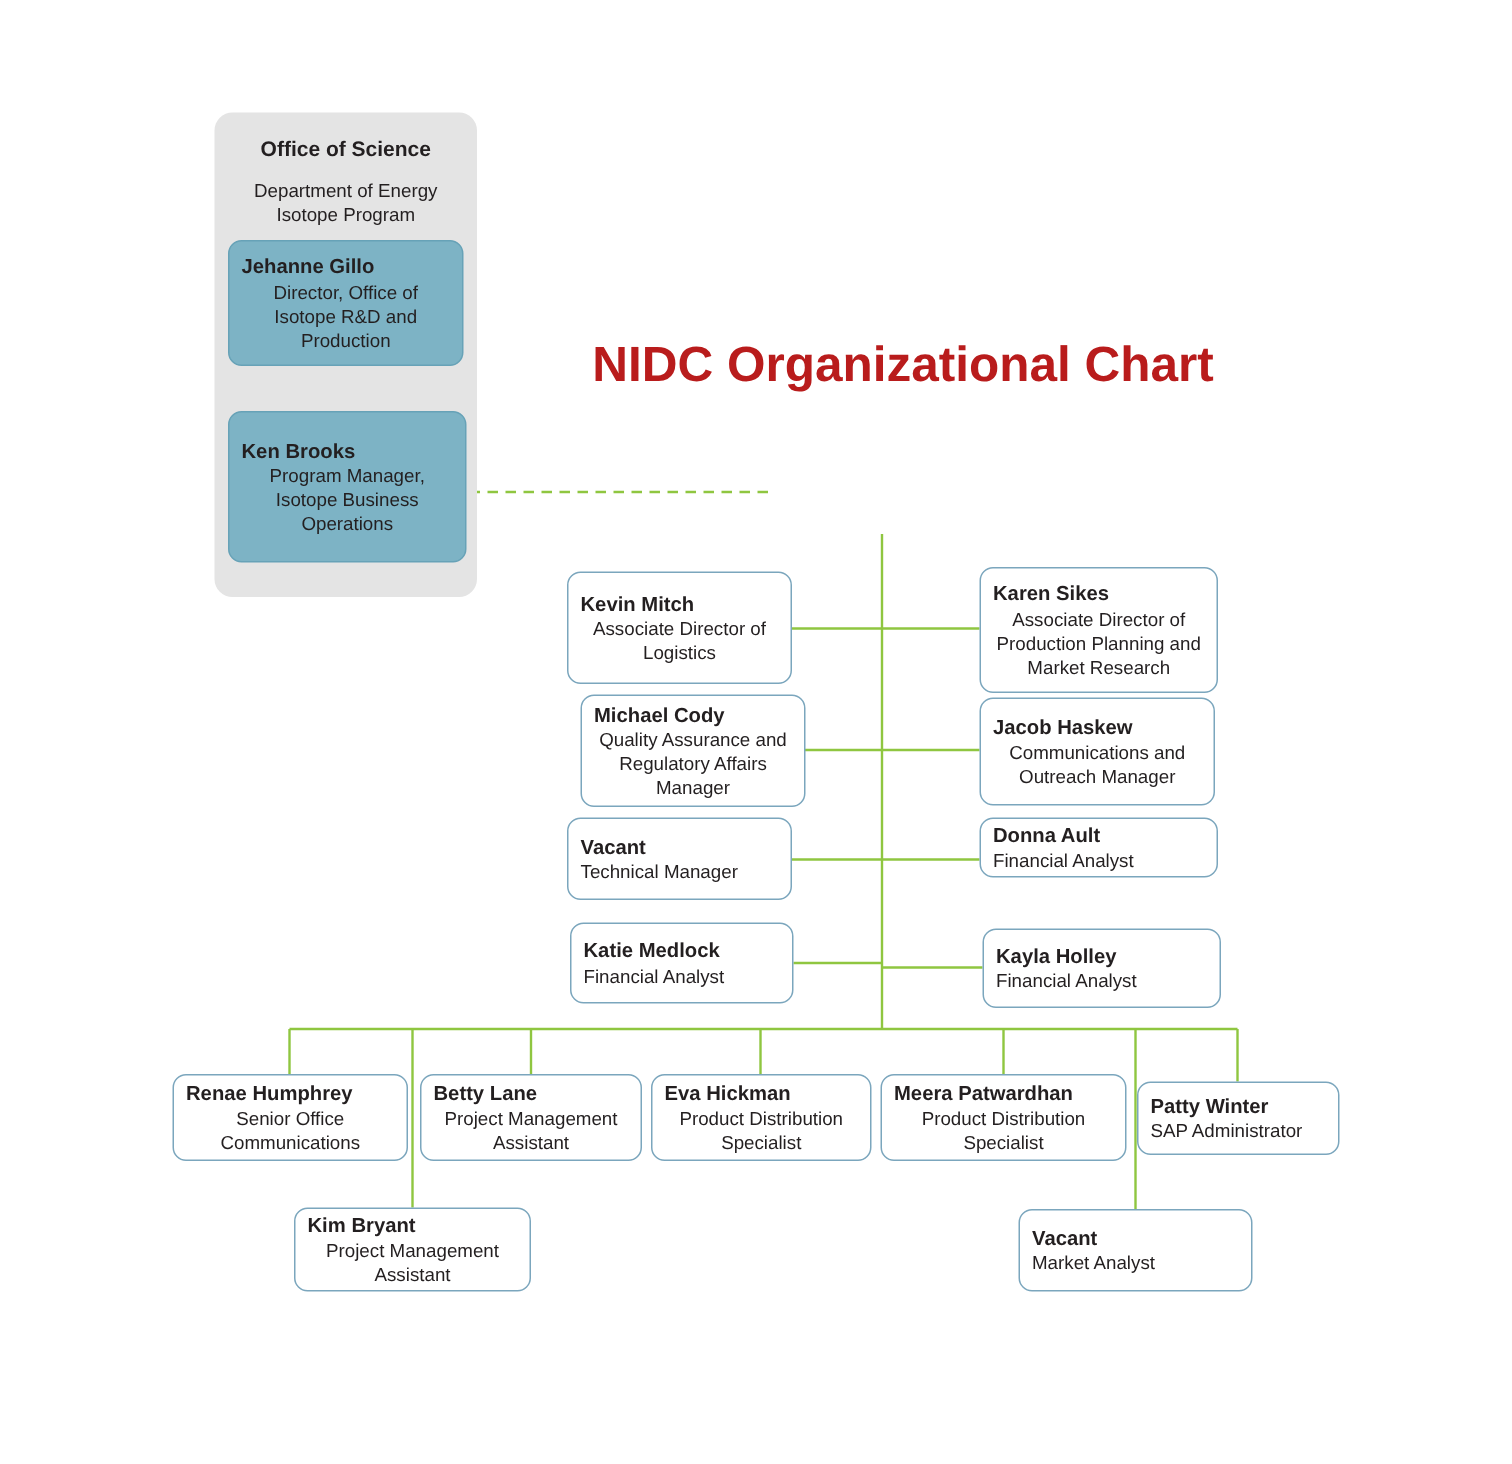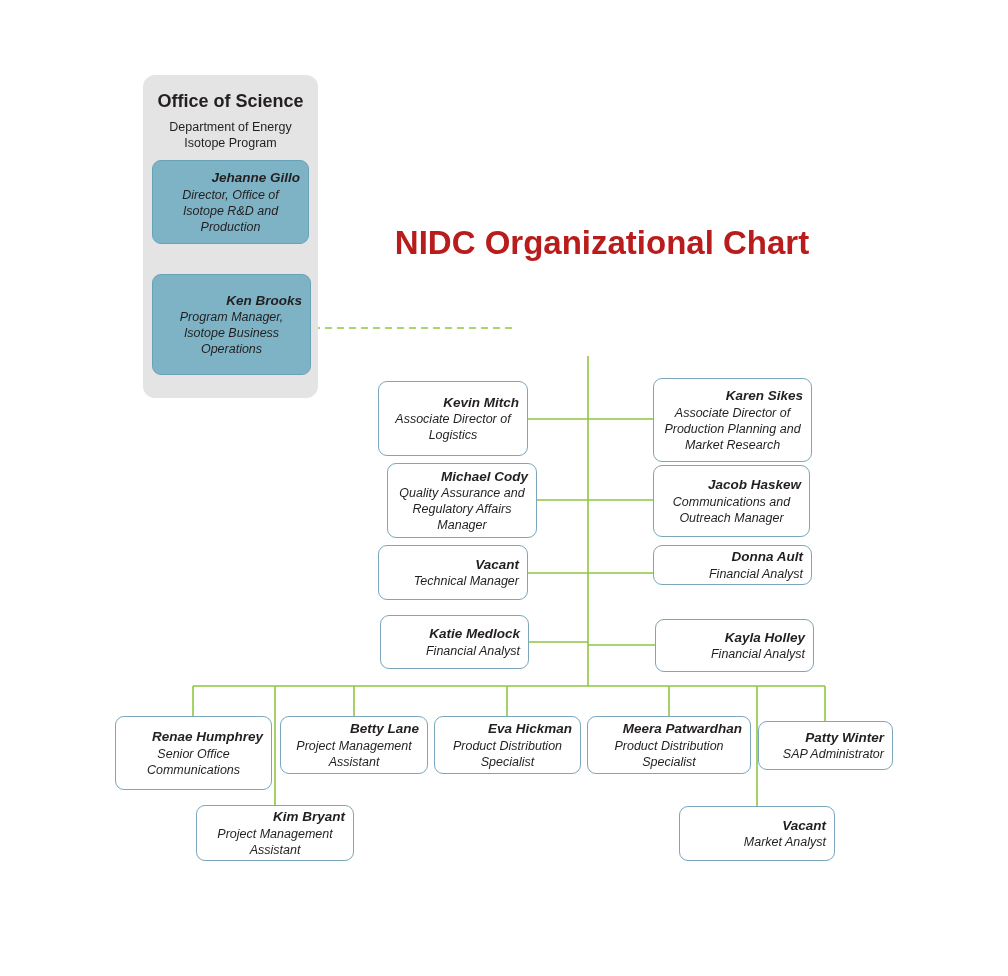--- a/index.html
+++ b/index.html
@@ -9,27 +9,27 @@
   .lines { position:absolute; left:0; top:0; width:1008px; height:976px; }
   .line { stroke:#8fc640; stroke-width:1.6; fill:none; }
   .dashed { stroke-dasharray:7 5; }
 
   .page-title { position:absolute; left:352px; top:224px; width:500px; text-align:center;
                 font-size:33px; font-weight:600; color:#b91c1c; }
 
   .panel { position:absolute; left:143px; top:75px; width:175px; height:323px;
            background:#e4e4e4; border-radius:12px; }
   .panel-heading { position:absolute; left:143px; top:91px; width:175px; text-align:center;
-                   font-size:18px; font-weight:bold; }
+                   font-size:14px; font-weight:bold; }
   .panel-sub { position:absolute; left:143px; top:119px; width:175px; text-align:center;
                font-size:12.5px; line-height:1.3; white-space:pre-line; }
 
   .node { position:absolute; background:#ffffff; border:1px solid #7ba6bd; border-radius:9px;
-          display:flex; flex-direction:column; align-items:flex-end; justify-content:center;
-          text-align:center; padding:2px 8px;font-style:italic; }
+          display:flex; flex-direction:column; align-items:flex-start; justify-content:center;
+          text-align:center; padding:2px 8px; }
   .node.teal { background:#7db3c5; border-color:#67a2b7; }
   .node-name { font-size:13.5px; font-weight:bold; line-height:1.3; }
   .node-title { font-size:12.5px; line-height:1.28; }
 </style>
 </head>
 <body>
 
 <div class="canvas">
 
   <svg class="lines" width="1008" height="976">
@@ -102,21 +102,21 @@
   <div class="node" style="left:653px; top:545px; width:159px; height:40px;">
     <div class="node-name">Donna Ault</div>
     <div class="node-title">Financial Analyst</div>
   </div>
 
   <div class="node" style="left:655px; top:619px; width:159px; height:53px;">
     <div class="node-name">Kayla Holley</div>
     <div class="node-title">Financial Analyst</div>
   </div>
 
-  <div class="node" style="left:115px; top:716px; width:157px; height:74px;">
+  <div class="node" style="left:115px; top:716px; width:157px; height:58px;">
     <div class="node-name">Renae Humphrey</div>
     <div class="node-title">Senior Office Communications</div>
   </div>
 
   <div class="node" style="left:280px; top:716px; width:148px; height:58px;">
     <div class="node-name">Betty Lane</div>
     <div class="node-title">Project Management Assistant</div>
   </div>
 
   <div class="node" style="left:434px; top:716px; width:147px; height:58px;">

